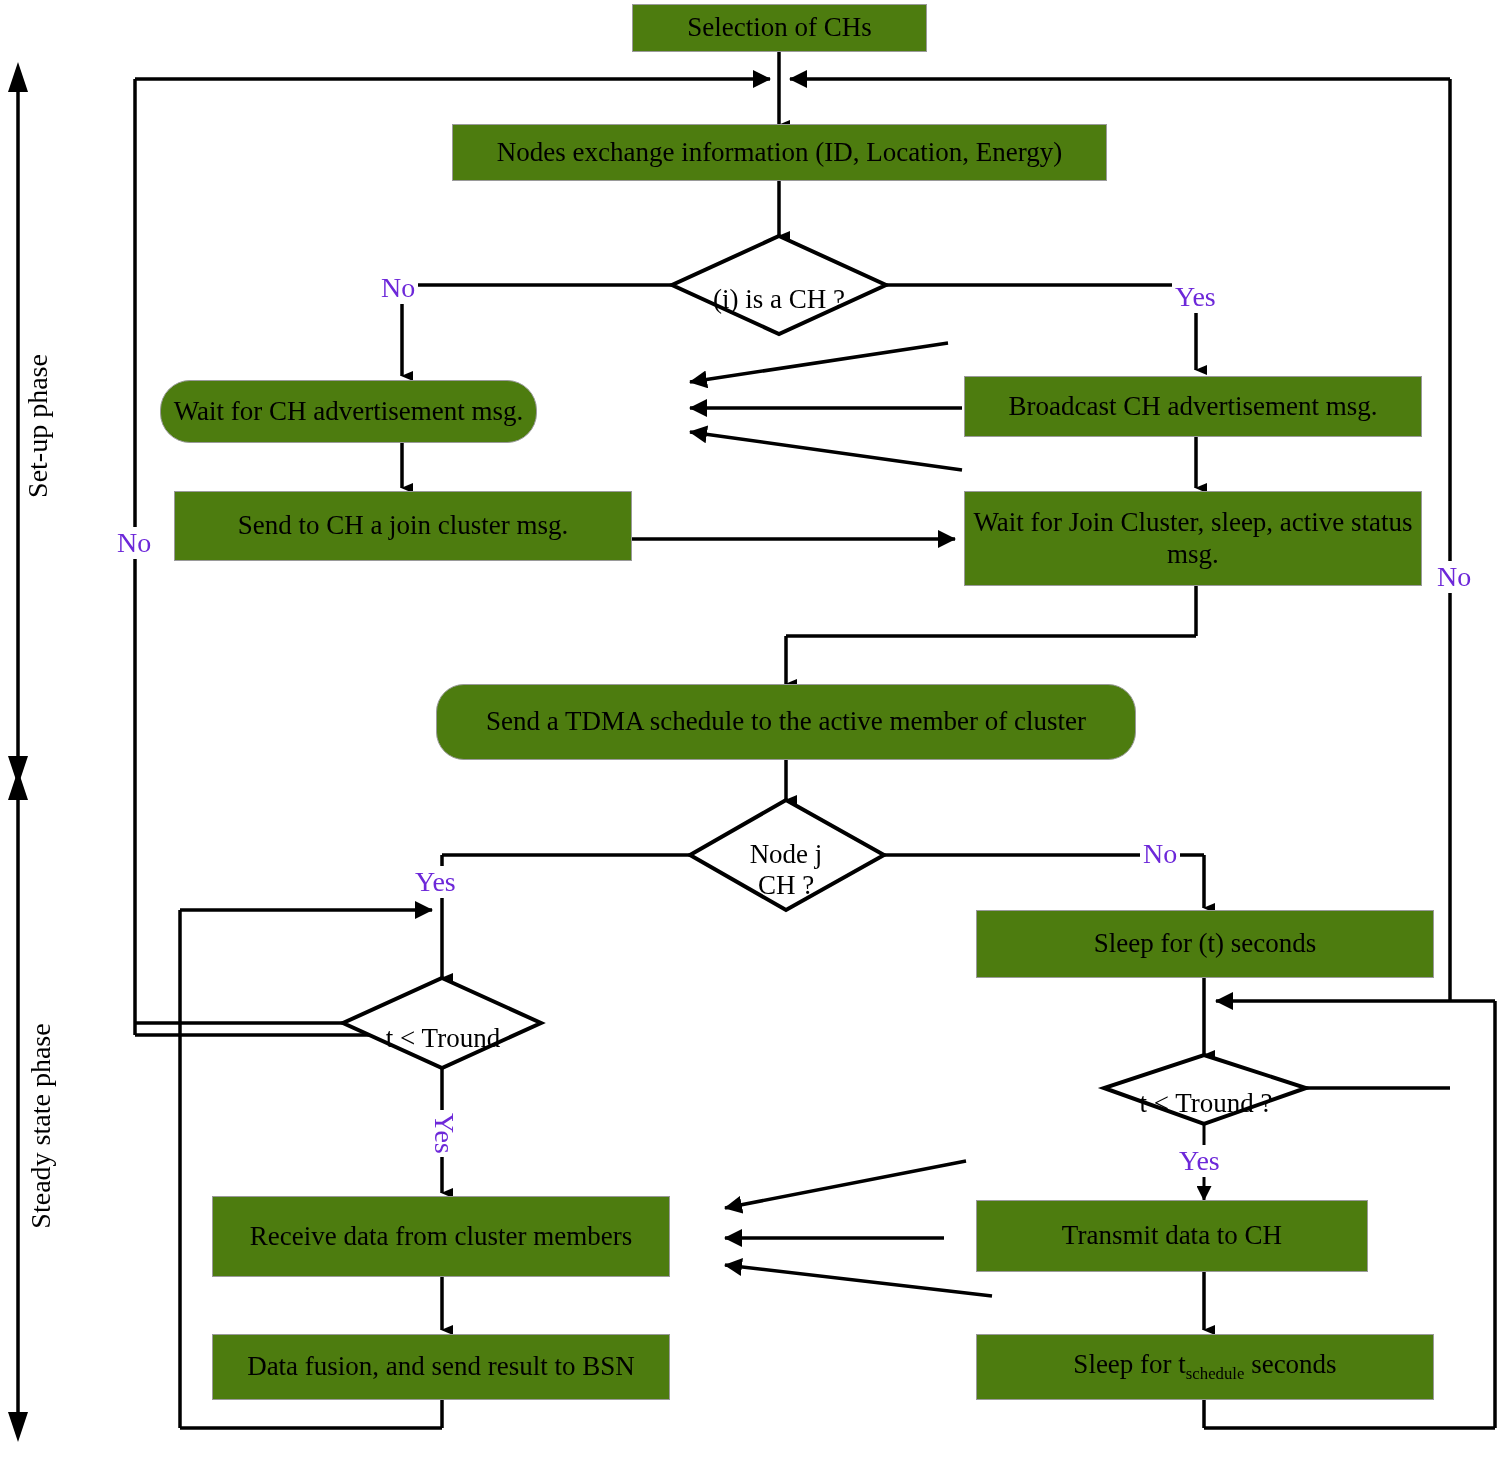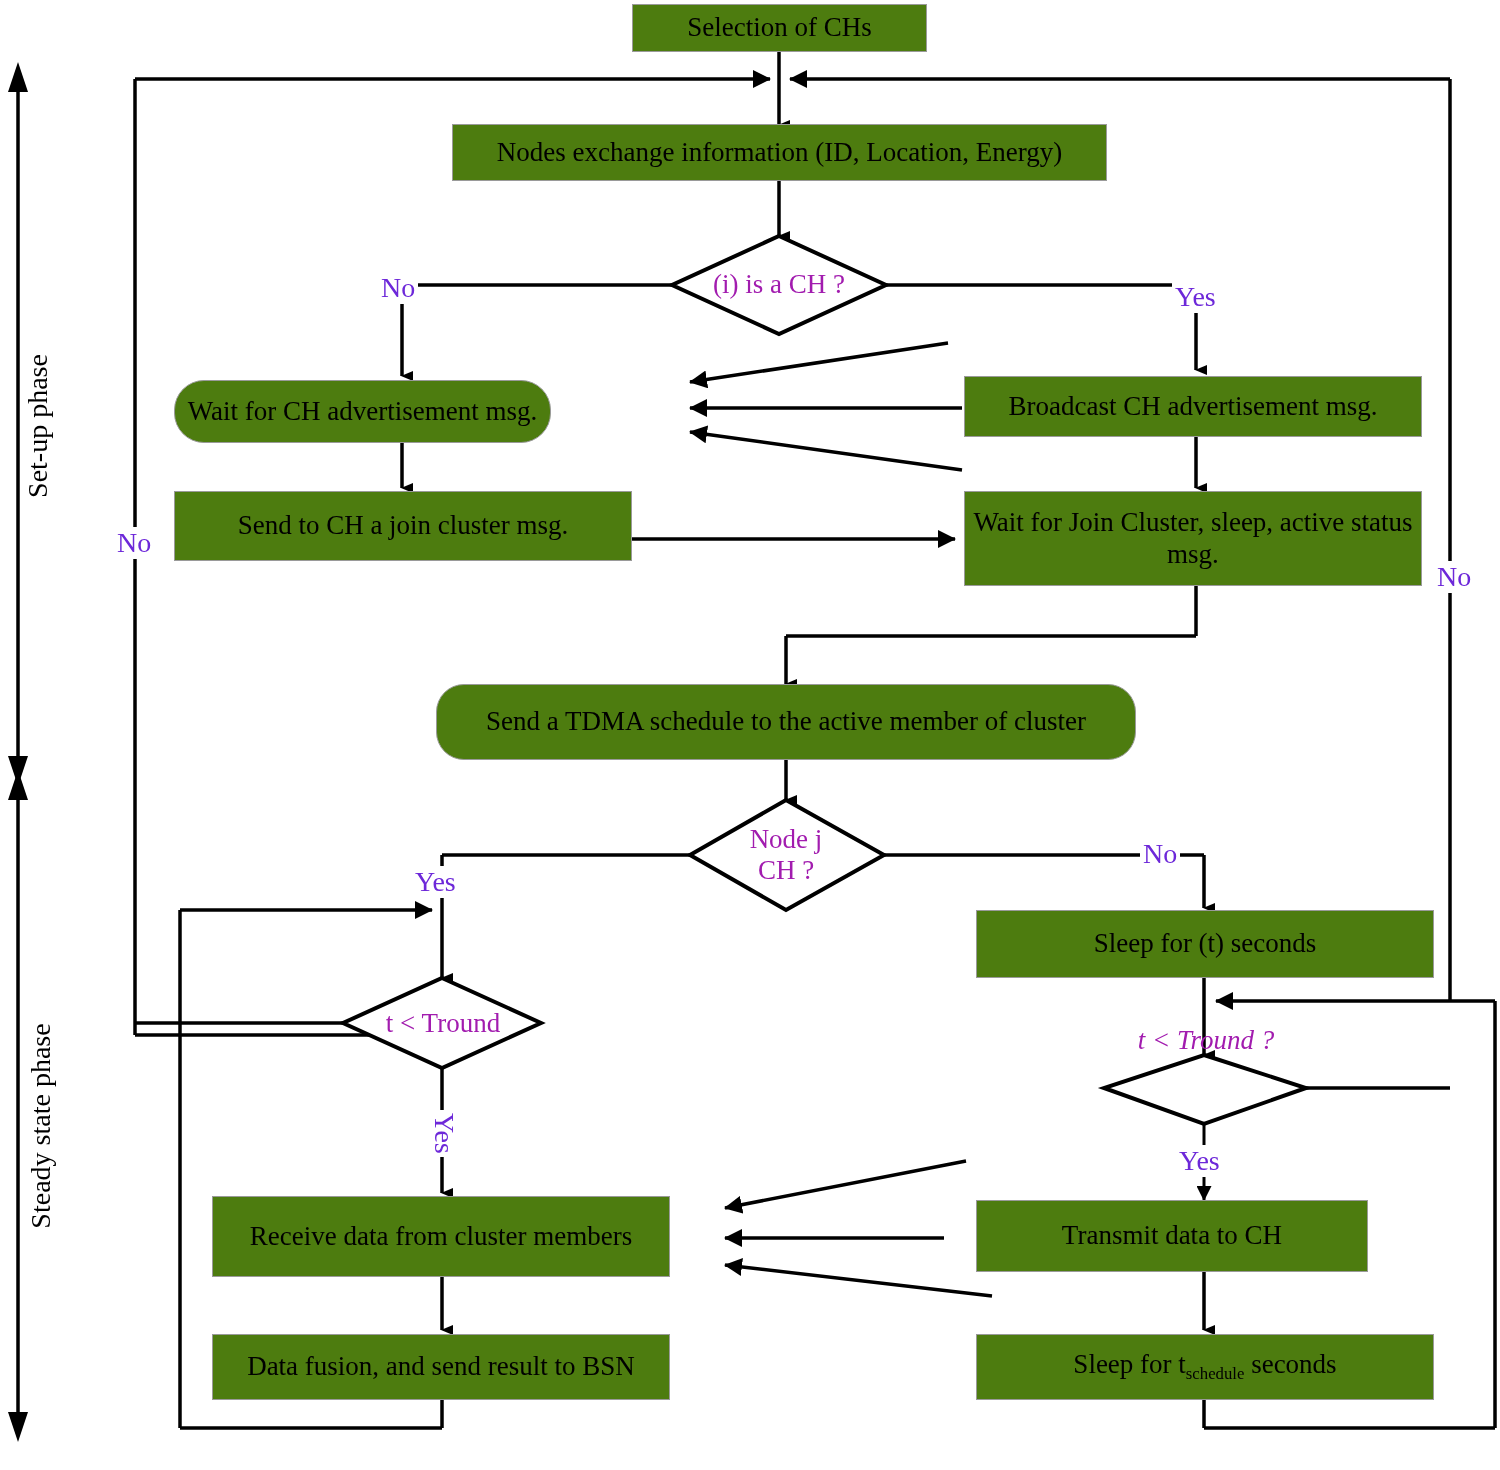--- a/index.html
+++ b/index.html
@@ -39,22 +39,23 @@
   }
   .diamond-label {
     position: absolute;
     z-index: 5;
     display: flex;
     align-items: center;
     justify-content: center;
     text-align: center;
     font-size: 27px;
     line-height: 1.15;
-    color: #a21caf;
+    color: #000000;
     pointer-events: none;
+    margin-top: 15px;
   }
   .edge-label {
     position: absolute;
     z-index: 6;
     font-size: 28px;
     color: #6d28d9;
     white-space: nowrap;
     background: #ffffff;
     padding: 0 3px;
   }
@@ -184,21 +185,21 @@
   </svg>
 
   <div class="node-box" style="left:632px; top:4px; width:295px; height:48px;">
     <span>Selection of CHs</span>
   </div>
 
   <div class="node-box" style="left:452px; top:124px; width:655px; height:57px;">
     <span>Nodes exchange information (ID, Location, Energy)</span>
   </div>
 
-  <div class="node-box" style="left:174px; top:380px; width:377px; height:63px;border-radius:30px;">
+  <div class="node-box" style="left:160px; top:380px; width:377px; height:63px;border-radius:30px;">
     <span>Wait for CH advertisement msg.</span>
   </div>
 
   <div class="node-box" style="left:964px; top:376px; width:458px; height:61px;">
     <span>Broadcast CH advertisement msg.</span>
   </div>
 
   <div class="node-box" style="left:174px; top:491px; width:458px; height:70px;">
     <span>Send to CH a join cluster msg.</span>
   </div>
@@ -239,21 +240,21 @@
 
   <div class="diamond-label" style="left:706px; top:820px; width:160px; height:70px; flex-direction:column;">
     <span>Node j</span>
     <span>CH ?</span>
   </div>
 
   <div class="diamond-label" style="left:355px; top:1004px; width:176px; height:40px;">
     <span>t &lt; Tround</span>
   </div>
 
-  <div class="diamond-label" style="left:1116px; top:1021px; width:180px; height:40px;font-style:italic;">
+  <div class="diamond-label" style="left:1116px; top:1069px; width:180px; height:40px;">
     <span>t &lt; Tround ?</span>
   </div>
 
   <div class="edge-label" style="left:378px; top:272px;">
     <span>No</span>
   </div>
 
   <div class="edge-label" style="left:1172px; top:281px;">
     <span>Yes</span>
   </div>

